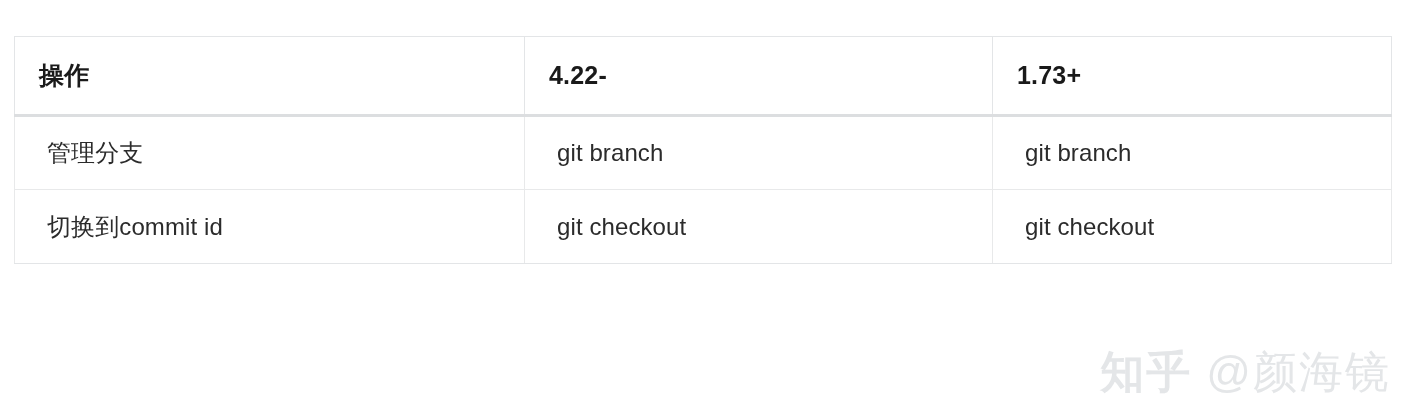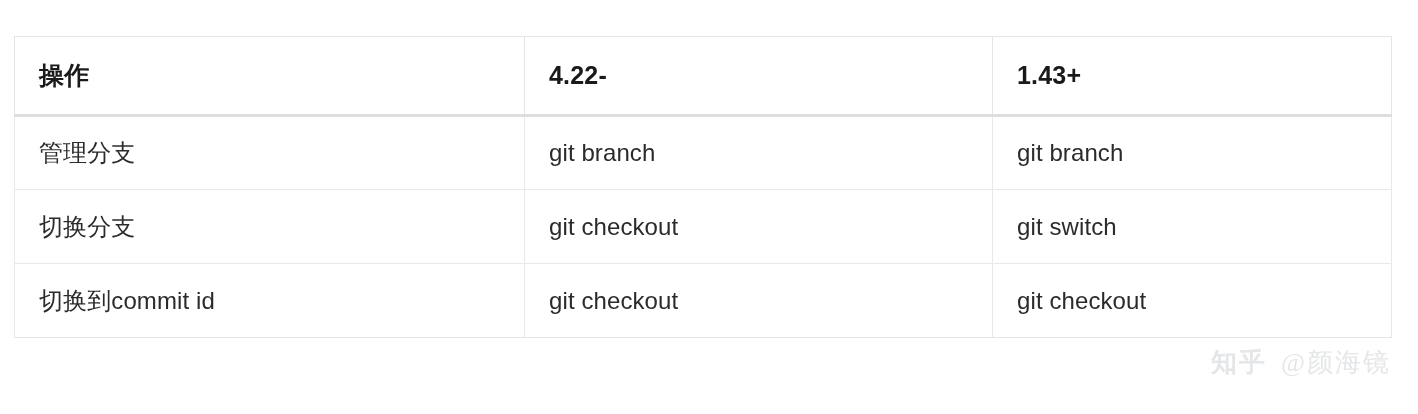--- a/index.html
+++ b/index.html
@@ -56,41 +56,41 @@
     background: #ffffff;
     white-space: nowrap;
     letter-spacing: 0.2px;
   }
 
   table.cmp tbody td {
     text-align: left;
     font-size: 24px;
     font-weight: normal;
     color: #2b2b2b;
-    padding: 0 0 0 24px;
+    padding: 0 0 0 32px;
     height: 74px;
     box-sizing: border-box;
     border: 1px solid #e8e9ea;
     background: #ffffff;
     white-space: nowrap;
     vertical-align: middle;
     letter-spacing: 0.1px;
   }
 
   table.cmp tbody tr:last-child td {
     border-bottom: 1px solid #e3e5e7;
   }
 
   .watermark {
     position: absolute;
     right: 27px;
     top: 330px;
-    font-size: 26px;
+    font-size: 44px;
     color: #e4e6e8;
-    font-family: Liberation Serif, serif;
+    font-family: Liberation Sans, sans-serif;
     letter-spacing: 2px;
     white-space: nowrap;
     pointer-events: none;
     user-select: none;
     line-height: 1;
   }
   .watermark .wm-logo {
     font-weight: bold;
     margin-right: 14px;
   }
@@ -107,33 +107,28 @@
     <table class="cmp">
       <colgroup>
         <col class="c1">
           <col class="c2">
           <col class="c3">
       </colgroup>
       <thead>
         <tr>
           <th>操作</th>
           <th>4.22-</th>
-          <th>1.43+</th>
+          <th>1.73+</th>
         </tr>
       </thead>
       <tbody>
         <tr>
           <td>管理分支</td>
           <td>git branch</td>
           <td>git branch</td>
-        </tr>
-        <tr>
-          <td>切换分支</td>
-          <td>git checkout</td>
-          <td>git switch</td>
         </tr>
         <tr>
           <td>切换到commit id</td>
           <td>git checkout</td>
           <td>git checkout</td>
         </tr>
       </tbody>
     </table>
   </div>
 

